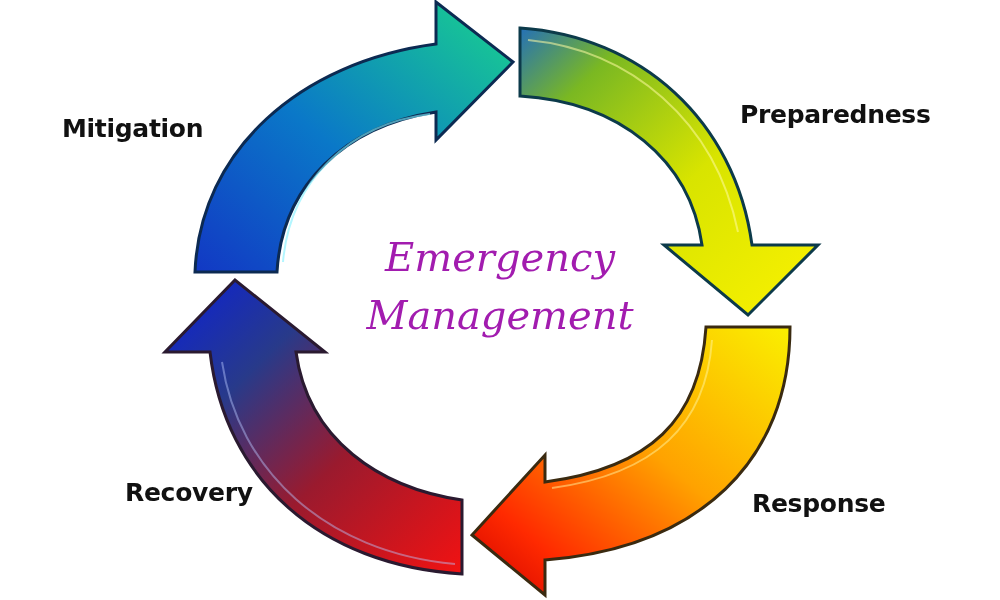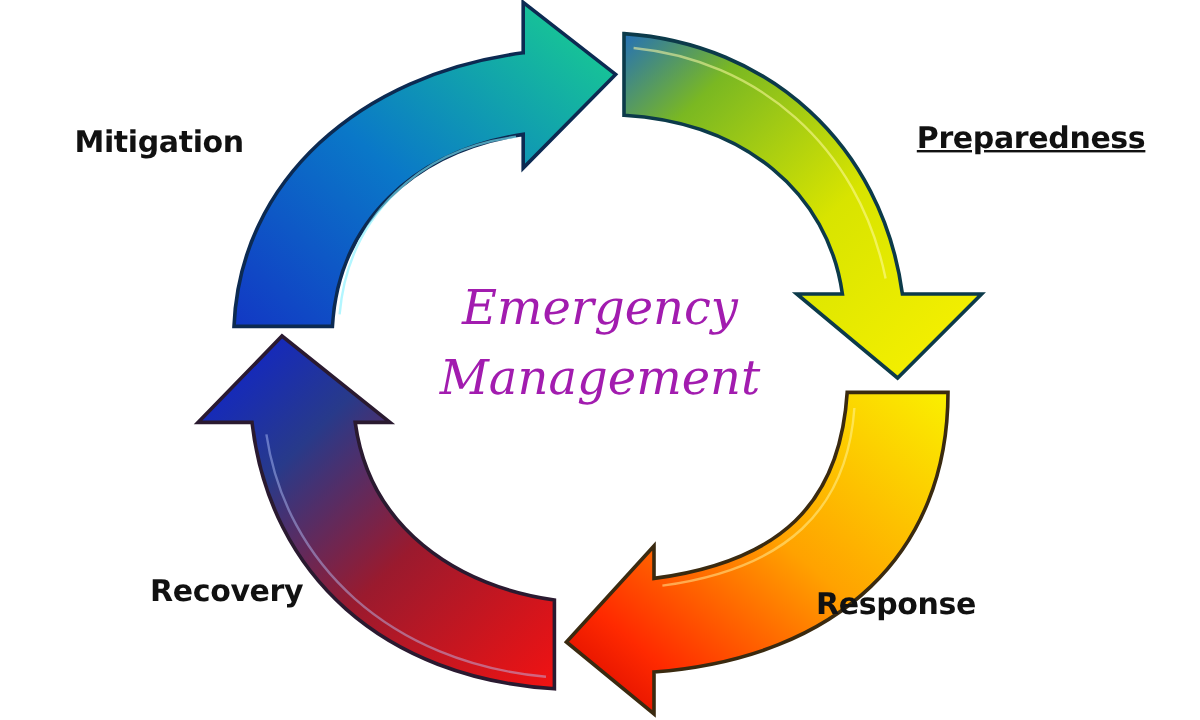--- a/index.html
+++ b/index.html
@@ -125,18 +125,18 @@
                Z" fill="url(#gRec)" stroke="#2a1a30" stroke-width="3" stroke-linejoin="miter"></path>
       <path d="M222,362 C238,470 325,552 455,564" fill="none" stroke="#b8c8ff" stroke-width="2" opacity="0.45"></path>
     </g>
   </svg>
 
   <div class="center-title">
     <span>Emergency</span>
     <span>Management</span>
   </div>
 
-  <div class="stage-label" style="left:62px; top:104px;">Mitigation</div>
-  <div class="stage-label" style="left:764px; top:100px;text-decoration:underline;">Preparedness</div>
-  <div class="stage-label" style="left:680px; top:489px;text-align:center;">Response</div>
+  <div class="stage-label" style="left:62px; top:114px;">Mitigation</div>
+  <div class="stage-label" style="left:740px; top:100px;">Preparedness</div>
+  <div class="stage-label" style="left:752px; top:489px;text-align:center;">Response</div>
   <div class="stage-label" style="left:112px; top:478px;margin-left:13px;">Recovery</div>
 
 </div>
 
 </body></html>

